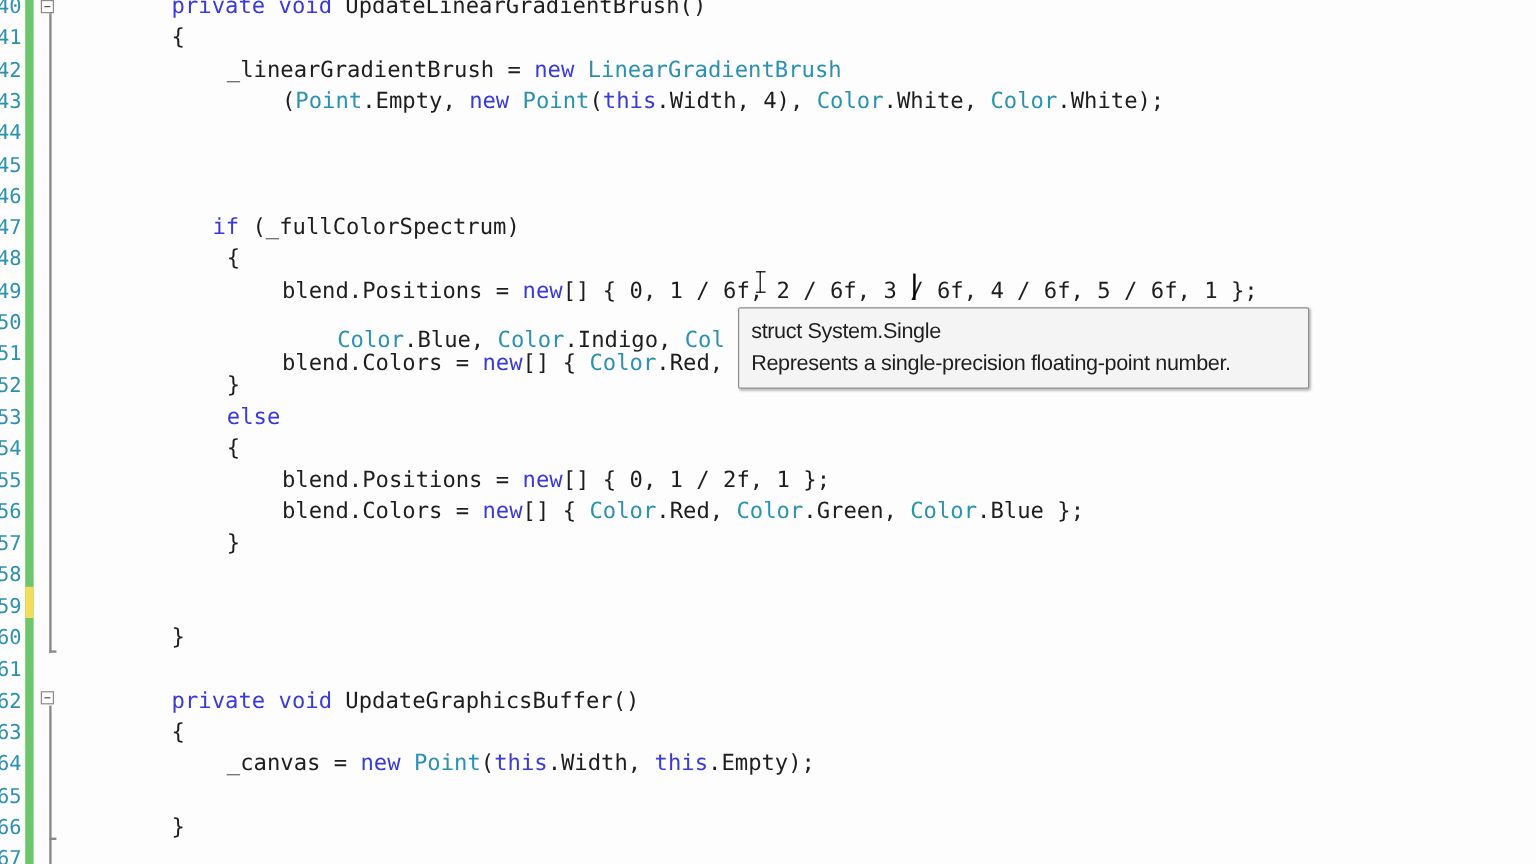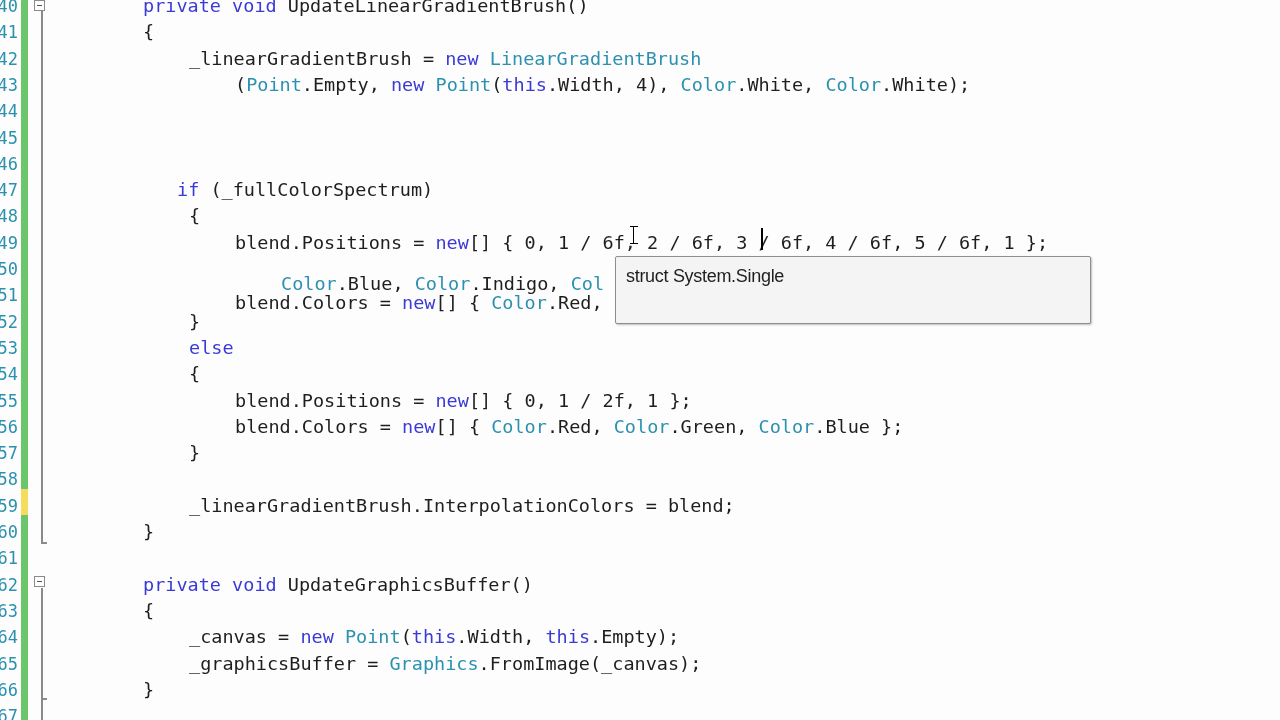--- a/index.html
+++ b/index.html
@@ -117,29 +117,28 @@
     <div class="code-line" style="top: 229.7px; left: 185px;"><span>blend.Positions = </span><span class="kw">new</span><span>[] { 0, 1 / 6f, 2 / 6f, 3 / 6f, 4 / 6f, 5 / 6f, 1 };</span></div>
     <div class="code-line" style="top: 243px; left: 185px; margin-top: 47px;"><span>blend.Colors = </span><span class="kw">new</span><span>[] { </span><span class="ty">Color</span><span>.Red,</span></div>
     <div class="code-line" style="top: 271px; left: 231px;"><span class="ty">Color</span><span>.Blue, </span><span class="ty">Color</span><span>.Indigo, </span><span class="ty">Col</span></div>
     <div class="code-line" style="top: 308.6px; left: 139px;"><span>}</span></div>
     <div class="code-line" style="top: 334.9px; left: 139px;"><span class="kw">else</span></div>
     <div class="code-line" style="top: 361.2px; left: 139px;"><span>{</span></div>
     <div class="code-line" style="top: 387.5px; left: 185px;"><span>blend.Positions = </span><span class="kw">new</span><span>[] { 0, 1 / 2f, 1 };</span></div>
     <div class="code-line" style="top: 413.8px; left: 185px;"><span>blend.Colors = </span><span class="kw">new</span><span>[] { </span><span class="ty">Color</span><span>.Red, </span><span class="ty">Color</span><span>.Green, </span><span class="ty">Color</span><span>.Blue };</span></div>
     <div class="code-line" style="top: 440.1px; left: 139px;"><span>}</span></div>
     <div class="code-line" style="top: 466.4px; left: 93px;"></div>
-    <div class="code-line" style="top: 492.7px; left: 139px;"><span>_linearGradientBrush.InterpolationColors = blend;</span></div>
     <div class="code-line" style="top: 519px; left: 93px;"><span>}</span></div>
     <div class="code-line" style="top: 545.3px; left: 93px;"></div>
     <div class="code-line" style="top: 571.6px; left: 93px;"><span class="kw">private</span><span> </span><span class="kw">void</span><span> UpdateGraphicsBuffer()</span></div>
     <div class="code-line" style="top: 597.9px; left: 93px;"><span>{</span></div>
     <div class="code-line" style="top: 624.2px; left: 139px;"><span>_canvas = </span><span class="kw">new</span><span> </span><span class="ty">Point</span><span>(</span><span class="kw">this</span><span>.Width, </span><span class="kw">this</span><span>.Empty);</span></div>
-    <div class="code-line" style="top: 650.5px; left: 139px;"><span>_graphicsBuffer = </span><span class="ty">Graphics</span><span>.FromImage(_canvas);</span></div>
     <div class="code-line" style="top: 676.8px; left: 93px;"><span>}</span></div>
     <div class="code-line" style="top: 703.1px; left: 93px;"></div>
   </div>
 
 <div class="ibeam"></div>
 <div class="caret"></div>
 
 <div class="tooltip">
   <div>struct System.Single</div>
+  <div>Represents a single-precision floating-point number.</div>
 </div>
 
 </body></html>

